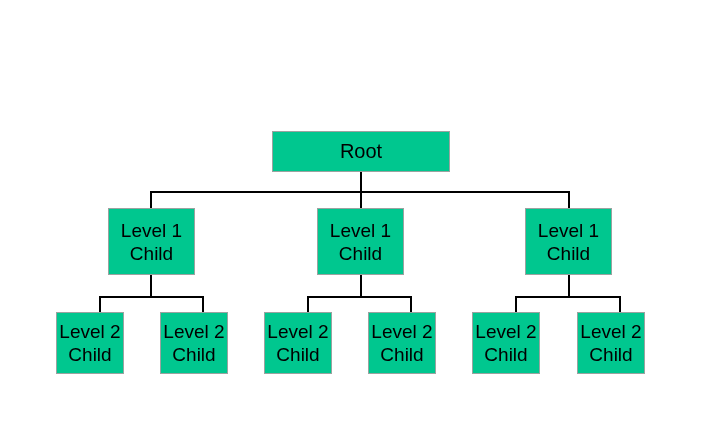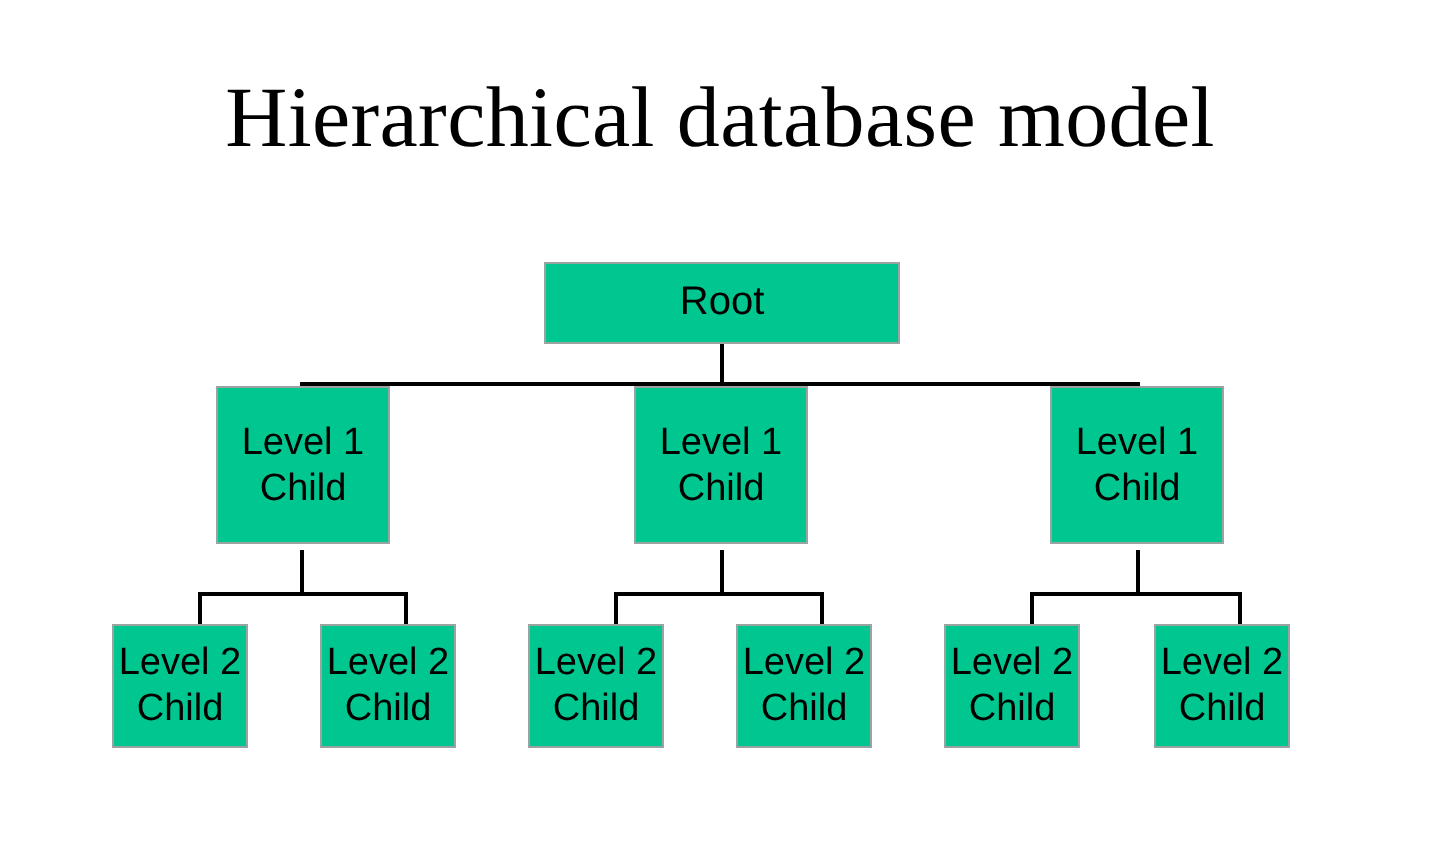--- a/index.html
+++ b/index.html
@@ -60,44 +60,43 @@
   }
 
   .node-root {
     left: 272px;
     top: 131px;
     width: 178px;
     height: 41px;
     font-size: 20px;
   }
   .node-l1 {
-    top: 193px;
+    top: 208px;
     width: 87px;
-    height: 79px;
+    height: 67px;
   }
   .node-l2 {
     top: 312px;
     width: 68px;
     height: 62px;
   }
 
   
   .line {
     position: absolute;
     background: #000000;
   }
   .vline { width: 2px; }
   .hline { height: 2px; }
 </style>
 </head>
 <body>
 
 <div id="canvas">
 
-  <div id="diagram-title">Hierarchical database model</div>
 
   <div class="line vline" style="left:360px; top:171px; height:23px;"></div>
 
   <div class="line hline" style="left:150px; top:191px; width:420px;"></div>
 
   <div class="line vline" style="left:150px; top:191px; height:18px;"></div>
   <div class="line vline" style="left:360px; top:191px; height:18px;"></div>
   <div class="line vline" style="left:568px; top:191px; height:18px;"></div>
 
   <div class="line vline" style="left:150px; top:275px; height:22px;"></div>

